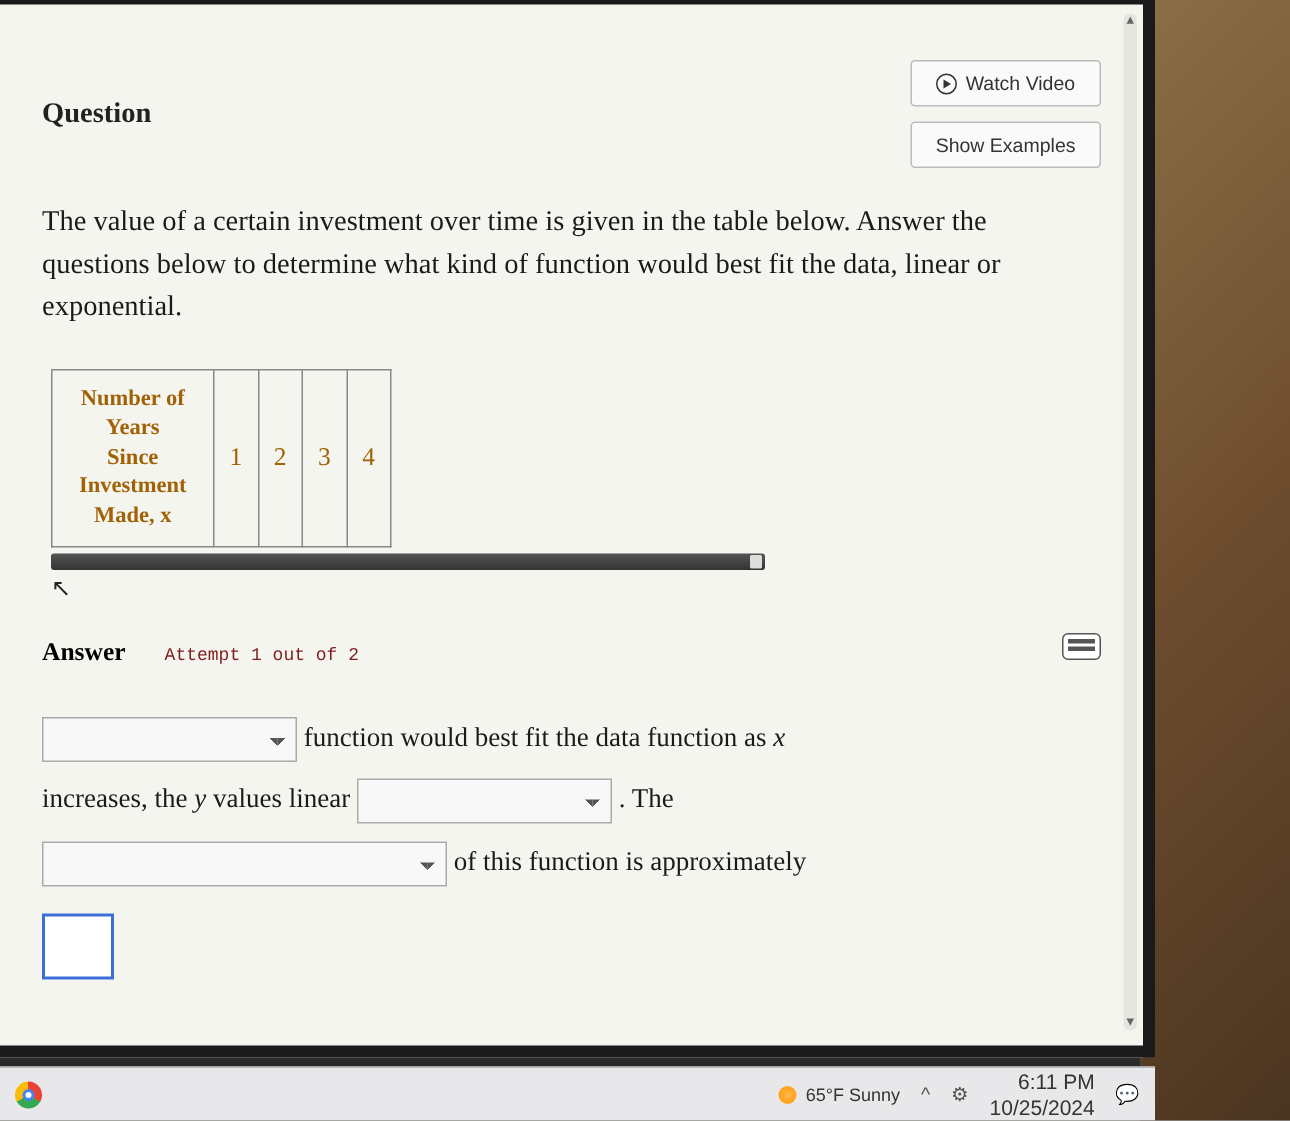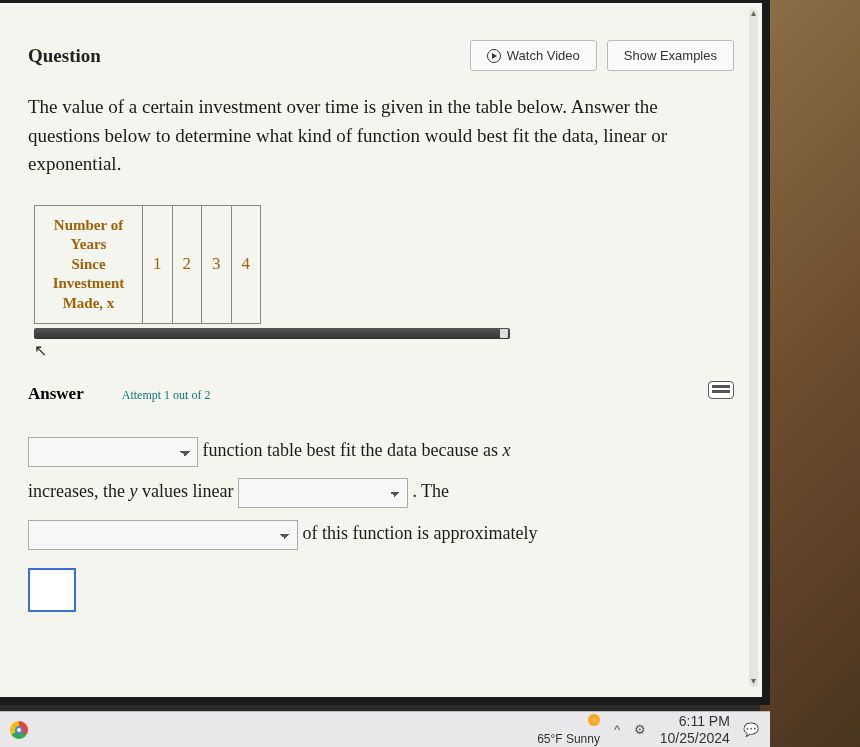--- a/index.html
+++ b/index.html
@@ -37,21 +37,21 @@
       align-items: center;
       justify-content: space-between;
       margin-bottom: 22px;
       margin-top: 19px;
     }
     .q-title {
       font-weight: bold;
       font-size: 19px;
       color: #222;
     }
-    .header-buttons { display: flex; gap: 10px; }
+    .header-buttons { display: flex; gap: 10px; flex-direction: column; }
     .hbtn {
       border: 1px solid #bbb;
       background: #fafafa;
       padding: 7px 16px;
       font-size: 13px;
       font-family: Arial, sans-serif;
       color: #333;
       border-radius: 3px;
       display: inline-flex;
       align-items: center;
@@ -114,21 +114,21 @@
       font-size: 16px; color: #222;
     }
     .answer-block { margin-top: 42px; }
     .answer-head {
       display: flex; align-items: baseline; gap: 14px;
       margin-bottom: 26px;
       justify-content: space-between;
     }
     .answer-head .lh { display:flex; align-items: baseline; gap: 26px;}
     .answer-label { font-weight: bold; font-size: 17px; }
-    .attempt { font-size: 12px; color: #0f766e; font-family: Liberation Serif, serif; margin-left: 12px; }
+    .attempt { font-size: 12px; color: #7f1d1d; font-family: Liberation Mono, monospace; }
     .kbd-ico {
       border: 1.5px solid #555; border-radius: 4px;
       width: 26px; height: 18px; display:inline-block;
       position: relative; background:#fff;
     }
     .kbd-ico::before { content:""; position:absolute; left:3px; right:3px; top:3px; height:3px; background:#555; box-shadow: 0 5px 0 #555; }
     .answer-text {
       font-size: 18px;
       line-height: 2.3;
       color: #1a1a1a;
@@ -182,21 +182,21 @@
       justify-content: space-between;
     }
     .taskbar .left { display:flex; align-items:center; gap:8px;}
     .chrome-ico {
       width: 18px; height: 18px; border-radius:50%;
       background: conic-gradient(#ea4335 0 120deg, #34a853 120deg 240deg, #fbbc05 240deg 360deg);
       position:relative;
     }
     .chrome-ico::after { content:""; position:absolute; inset:5px; background:#fff; border-radius:50%; border:2px solid #4285f4;}
     .taskbar .right { display:flex; align-items:center; gap:14px; }
-    .weather { display:flex; align-items:flex-end; gap:6px;flex-direction:column; }
+    .weather { display:flex; align-items:center; gap:6px; }
     .sun { width:12px; height:12px; background: radial-gradient(#ffb74d,#ff9800); border-radius:50%; }
     .timeblock { text-align:right; font-size:14px; line-height:1.2;}
     .tray-ico { font-size: 13px; color:#555; }
   </style>
 </head>
 <body>
 
 <div class="desktop-bg"></div>
 
 <div class="screen-frame">
@@ -236,21 +236,21 @@
     <div class="answer-block">
       <div class="answer-head">
         <div class="lh">
           <span class="answer-label">Answer</span>
           <span class="attempt">Attempt 1 out of 2</span>
         </div>
         <span class="kbd-ico"></span>
       </div>
 
       <div class="answer-text">
-        <select class="inline wide1"><option></option></select><span> function table best fit the data because as </span><span class="math">x</span>
+        <select class="inline wide1"><option></option></select><span> function would best fit the data function as </span><span class="math">x</span>
         <br>
         <span>increases, the </span><span class="math">y</span><span> values linear </span><select class="inline wide2"><option></option></select><span> . The</span>
         <br>
         <select class="inline wide3"><option></option></select><span> of this function is approximately</span>
       </div>
 
       <input class="num-input" type="text" style="">
     </div>
 
     <div class="vscroll">

